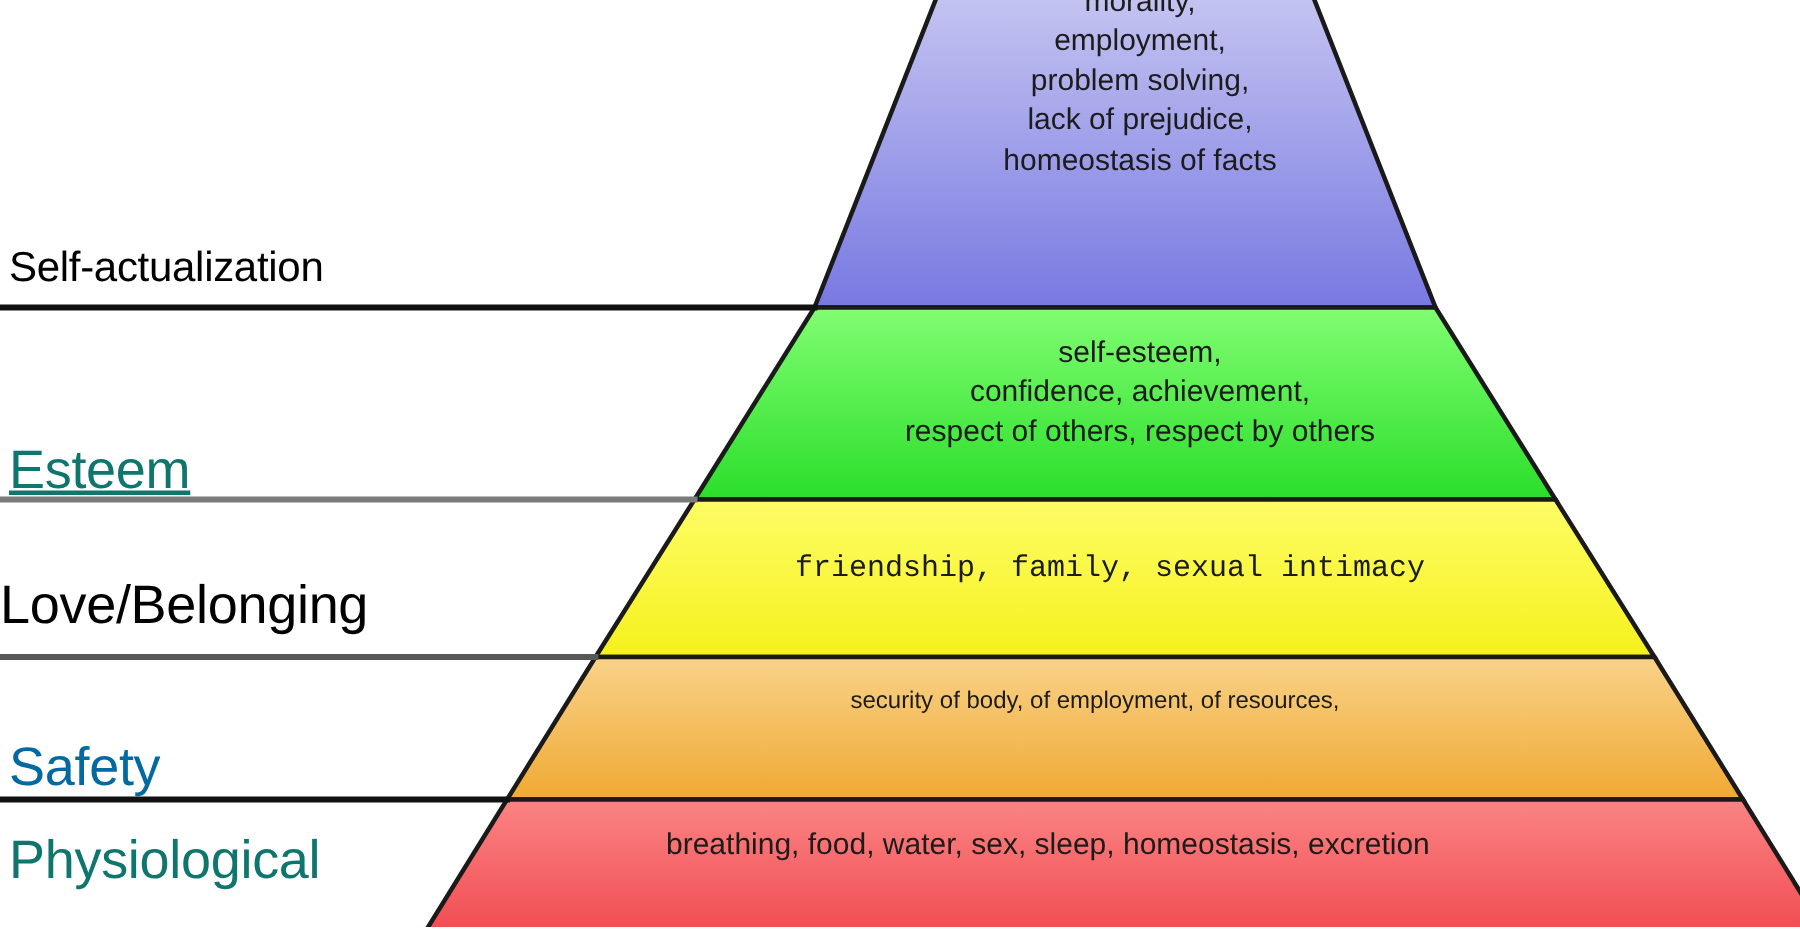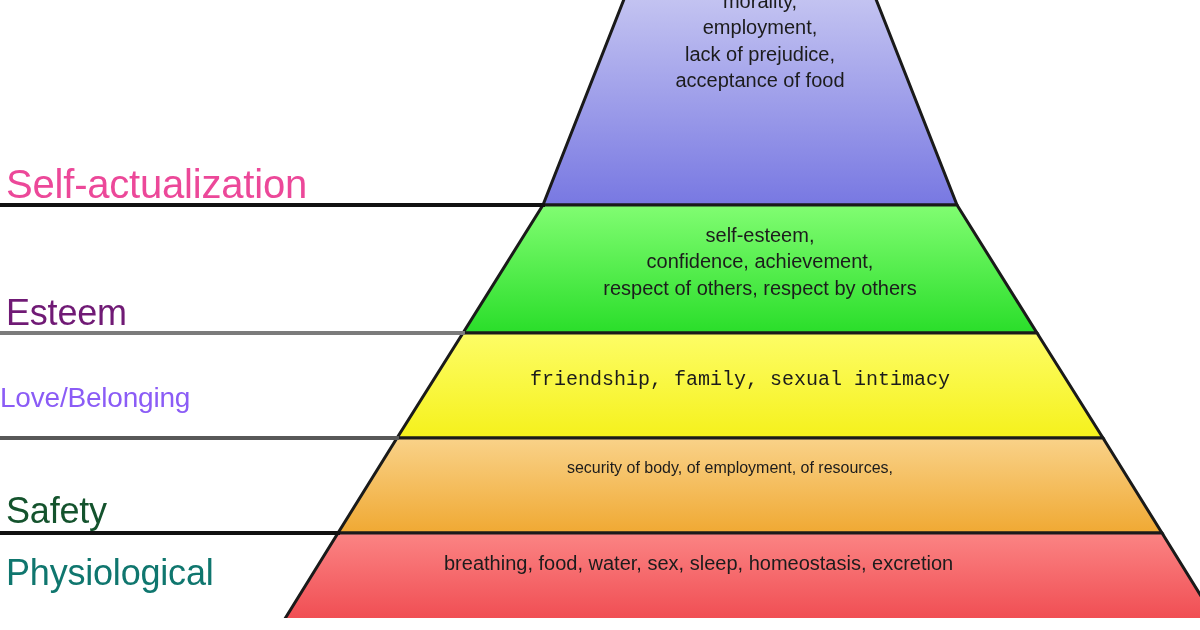--- a/index.html
+++ b/index.html
@@ -73,40 +73,41 @@
     width: 760px;
     font-size: 20px;
     text-align: left;
     padding-left: 74px;
     box-sizing: border-box;
   }
   
   #lbl-self-actualization {
     left: 6px;
     top: 162px;
-    font-size: 40px;
-    color: #ec4899;
+    font-size: 28px;
+    color: #000000;
   }
   #lbl-esteem {
     left: 6px;
     top: 292px;
     font-size: 36px;
-    color: #701a75;
+    color: #0f766e;
+    text-decoration: underline;
   }
   #lbl-love {
     left: 0px;
     top: 382px;
-    font-size: 28px;
-    color: #8b5cf6;
+    font-size: 36px;
+    color: #000000;
   }
   #lbl-safety {
     left: 6px;
     top: 490px;
     font-size: 36px;
-    color: #14532d;
+    color: #0369a1;
   }
   #lbl-physiological {
     left: 6px;
     top: 552px;
     font-size: 36px;
     color: #0f766e;
   }
 </style>
 </head>
 <body>
@@ -149,22 +150,23 @@
 
     <line x1="0" y1="205" x2="545" y2="205" stroke="#111111" stroke-width="4"></line>
     <line x1="0" y1="333" x2="465" y2="333" stroke="#7b7b7b" stroke-width="4"></line>
     <line x1="0" y1="438" x2="399" y2="438" stroke="#585858" stroke-width="4"></line>
     <line x1="0" y1="533" x2="340" y2="533" stroke="#111111" stroke-width="4"></line>
   </svg>
 
   <div class="tier-text" id="txt-self-actualization">
     <div>morality,</div>
     <div>employment,</div>
+    <div>problem solving,</div>
     <div>lack of prejudice,</div>
-    <div>acceptance of food</div>
+    <div>homeostasis of facts</div>
   </div>
 
   <div class="tier-text" id="txt-esteem">
     <div>self-esteem,</div>
     <div>confidence, achievement,</div>
     <div>respect of others, respect by others</div>
   </div>
 
   <div class="tier-text" id="txt-love">
     <div>friendship, family, sexual intimacy</div>

